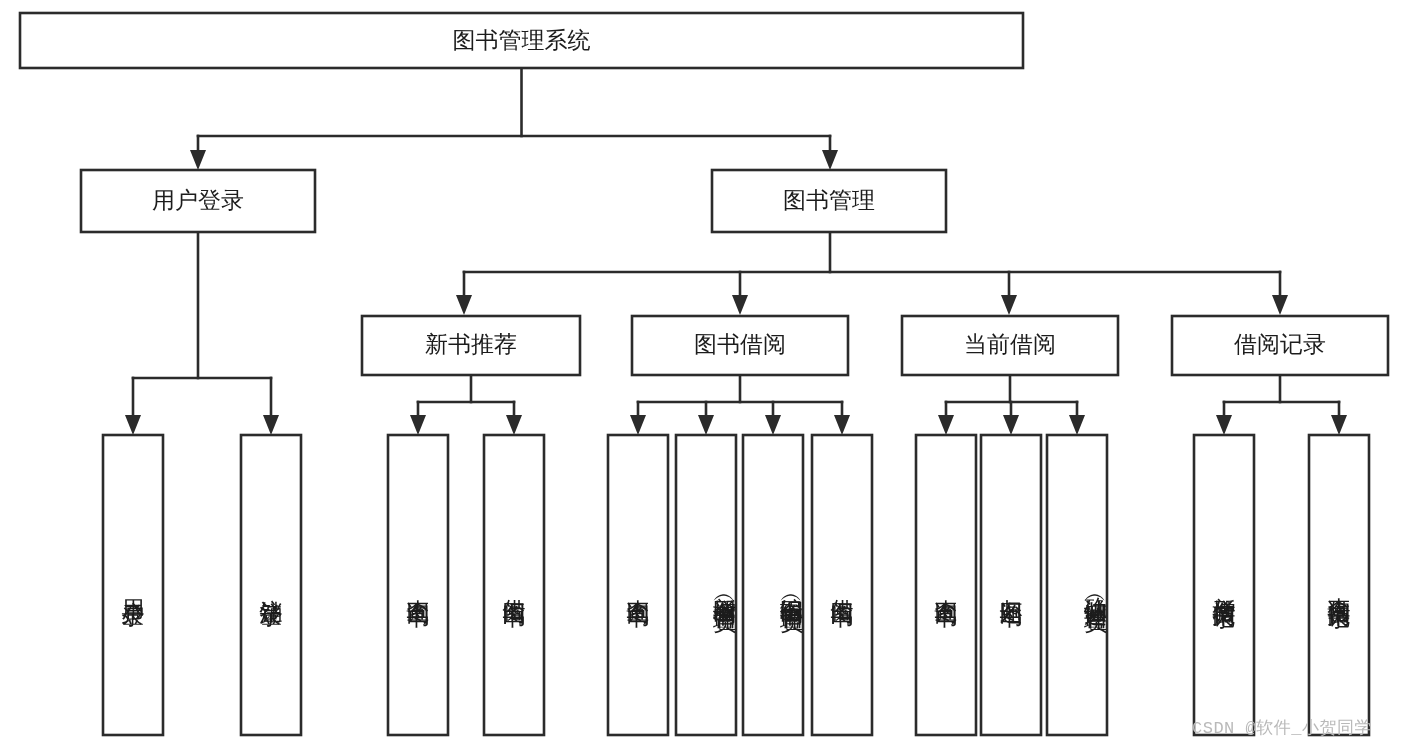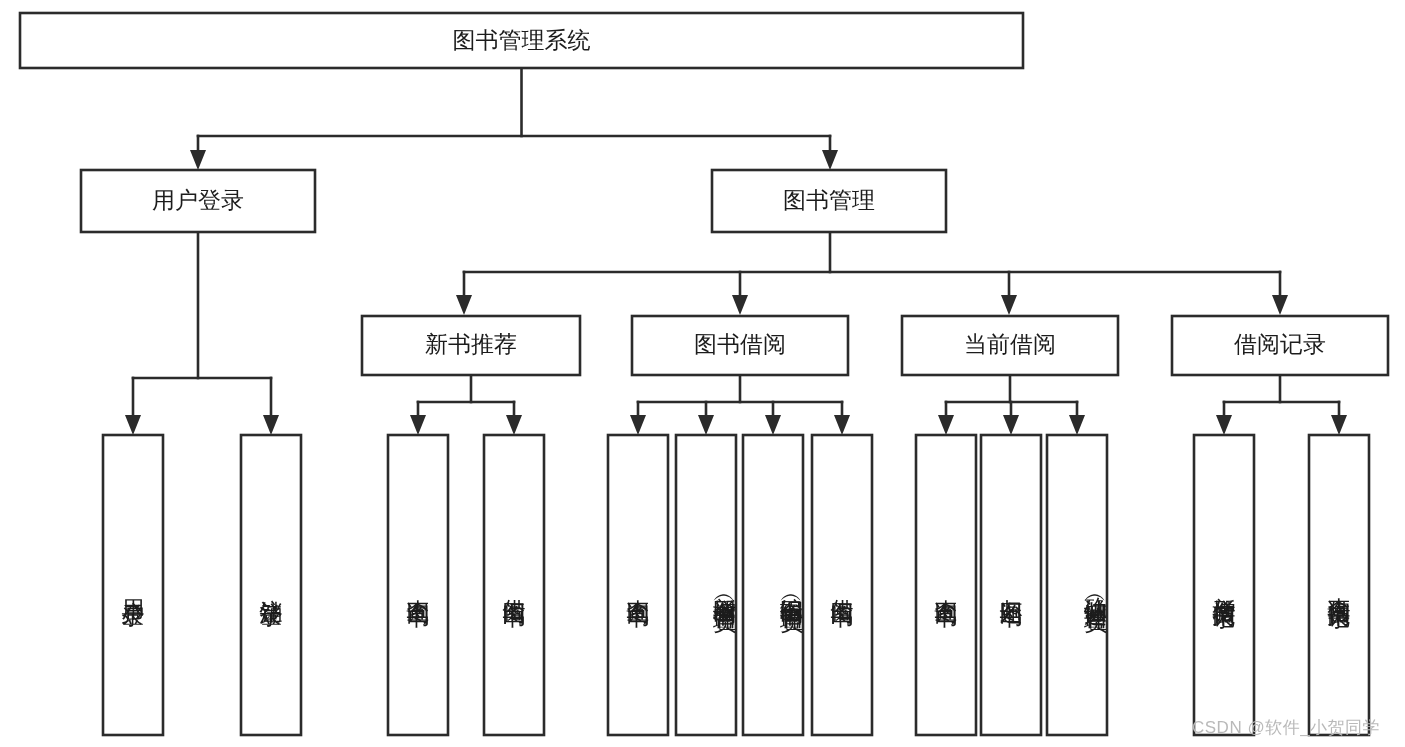--- a/index.html
+++ b/index.html
@@ -60,21 +60,21 @@
     letter-spacing: 2px;
     line-height: 1;
     display: flex;
     align-items: center;
     justify-content: center;
     white-space: nowrap;
     pointer-events: none;
   }
   .watermark {
     position: absolute;
-    font-family: Liberation Sans, sans-serif;
+    font-family: Liberation Mono, monospace;
     font-size: 17px;
     color: #b9b9b9;
     white-space: nowrap;
     letter-spacing: 0.5px;
   }
 </style>
 </head>
 <body>
 
 <div id="diagram-root">

